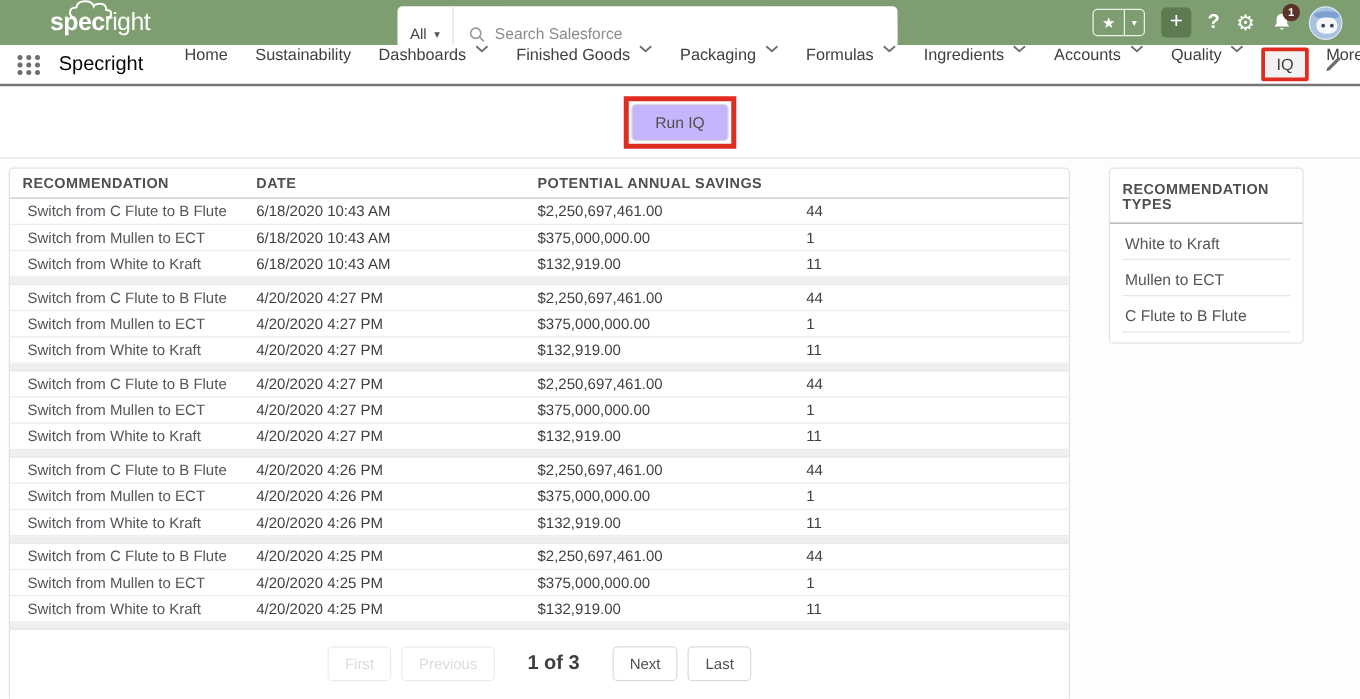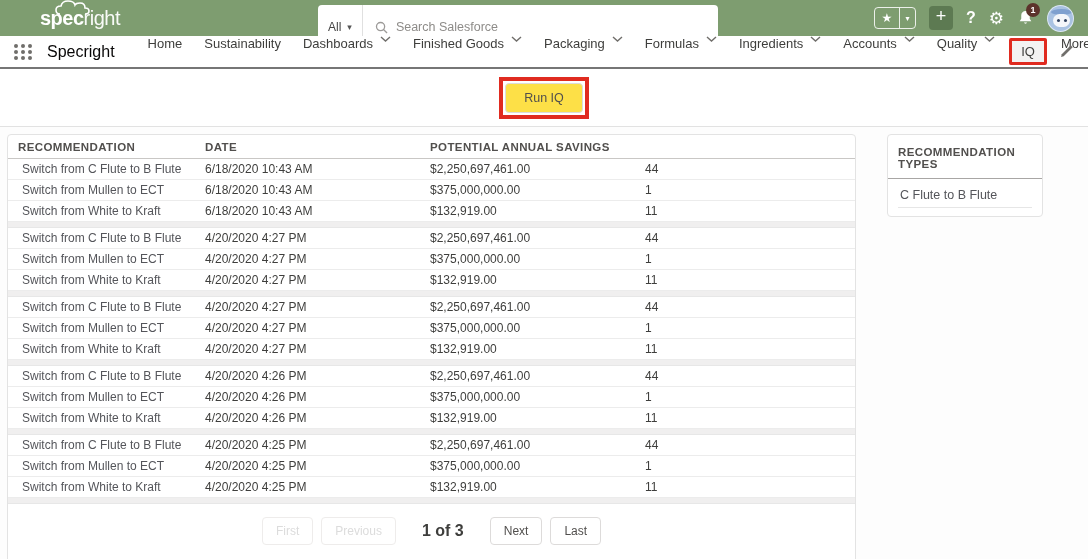--- a/index.html
+++ b/index.html
@@ -58,21 +58,21 @@
     color:#3e3e3c; cursor:pointer; white-space:nowrap; height:100%; }
   .tab-highlight { height:auto; border:3px solid #e02b20; border-radius:2px;
     background:#f3f2f2; padding:3px 9px; margin:0 3px; }
   .chev { display:flex; align-items:center; }
   .nav-pencil { position:absolute; right:14px; top:8px; cursor:pointer; }
 
   
   .action-strip { height:58px; background:#fff; border-bottom:1px solid #e2e2e2;
     display:flex; align-items:center; justify-content:center; }
   .annotation-box { border:4px solid #e02b20; padding:2px; display:inline-block; }
-  .run-iq-btn { background:#fde047; border:1px solid #dddbda; border-radius:4px;
+  .run-iq-btn { background:#c4b5fd; border:1px solid #dddbda; border-radius:4px;
     padding:7px 18px; font-size:12.5px; color:#514f4d; cursor:pointer;
     font-family:"Liberation Sans", sans-serif; }
 
   
   .content { display:flex; padding:7px 4px 0 7px; background:#fdfdfd; height:465px; }
   .card { background:#fff; border:1px solid #e3e3e3; border-radius:4px; }
   .table-card { width:849px; padding-bottom:14px; }
   .side-card { width:156px; margin-left:31px; align-self:flex-start; padding-bottom:8px; }
 
   
@@ -358,17 +358,19 @@
       <button class="pg-btn" disabled="">Previous</button>
       <span class="pg-status">1 of 3</span>
       <button class="pg-btn">Next</button>
       <button class="pg-btn">Last</button>
     </div>
   </div>
 
   <div class="card side-card">
     <div class="side-title">RECOMMENDATION TYPES</div>
     <div id="side-list">
+        <div class="side-item">White to Kraft</div>
+        <div class="side-item">Mullen to ECT</div>
         <div class="side-item">C Flute to B Flute</div>
       </div>
   </div>
 
 </div>
 
 </body></html>

